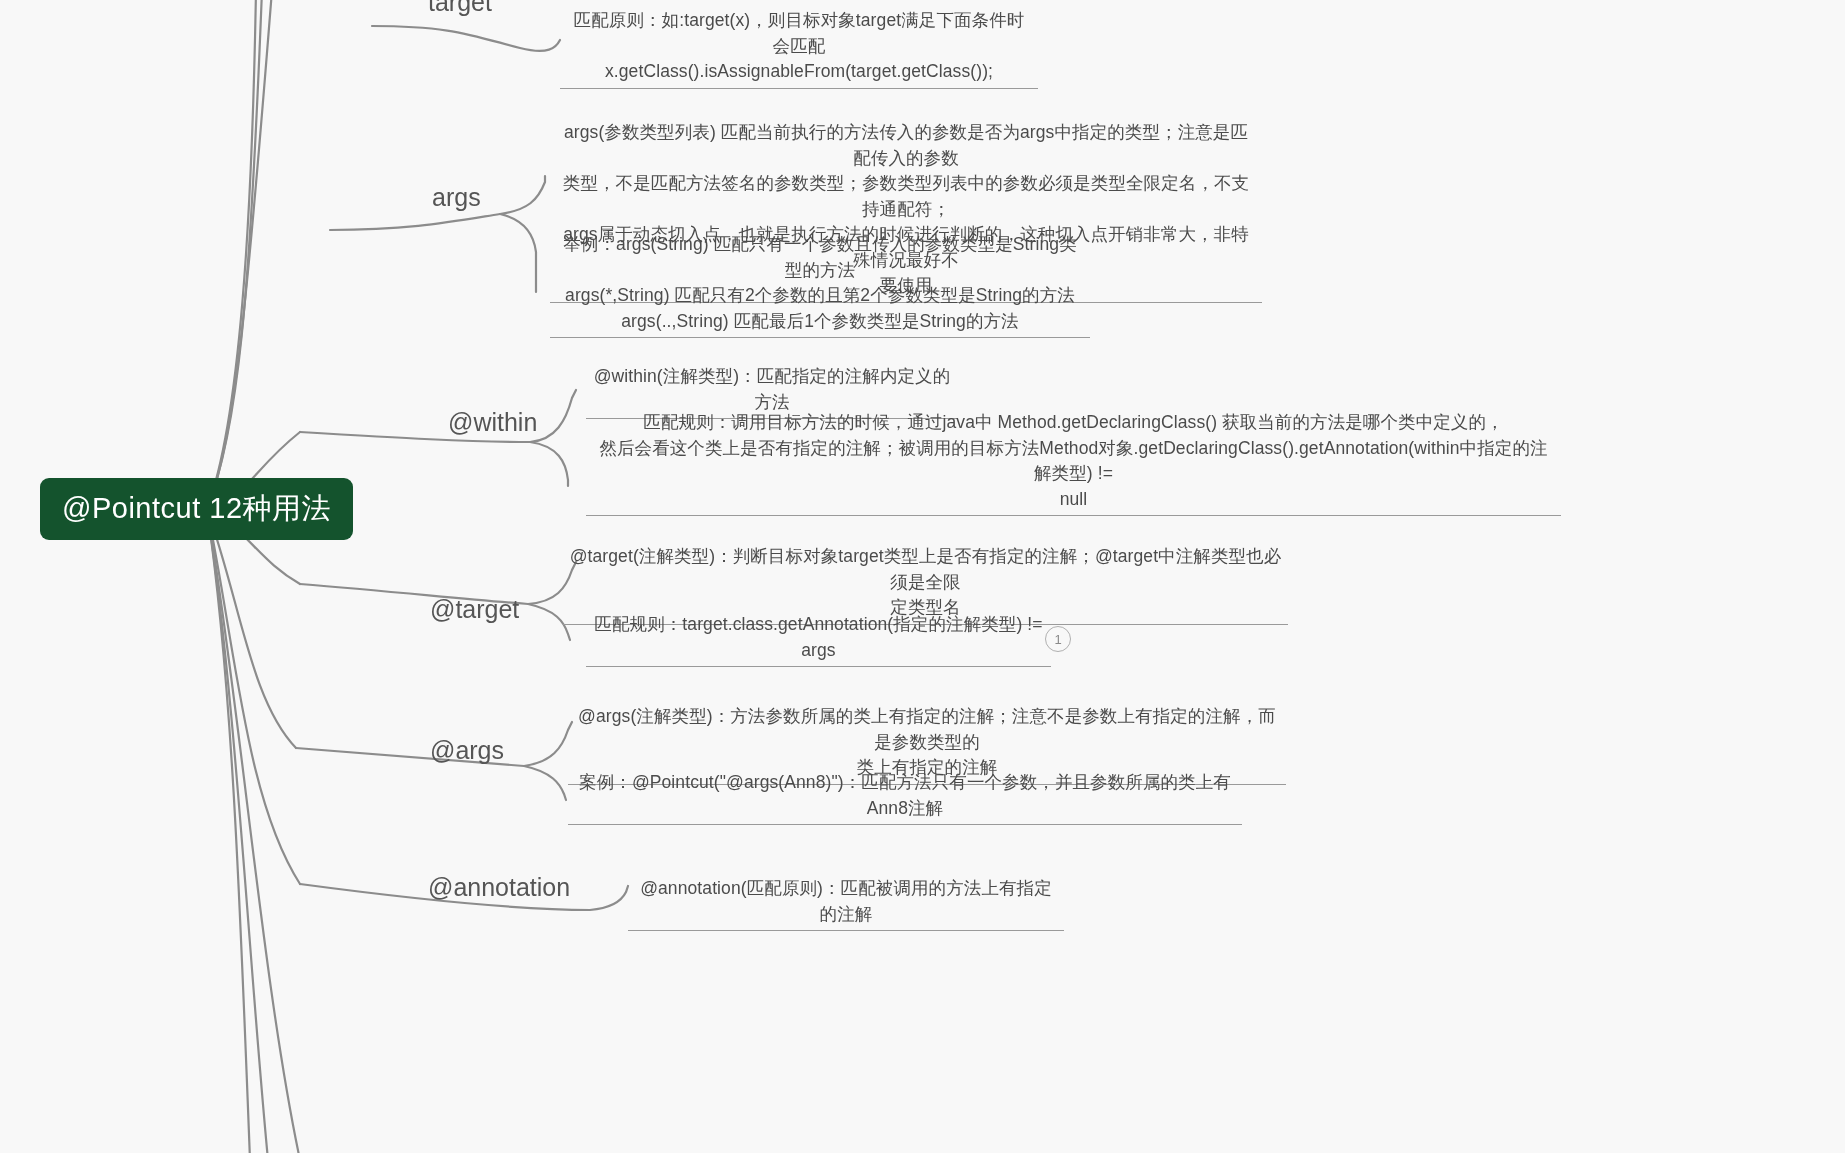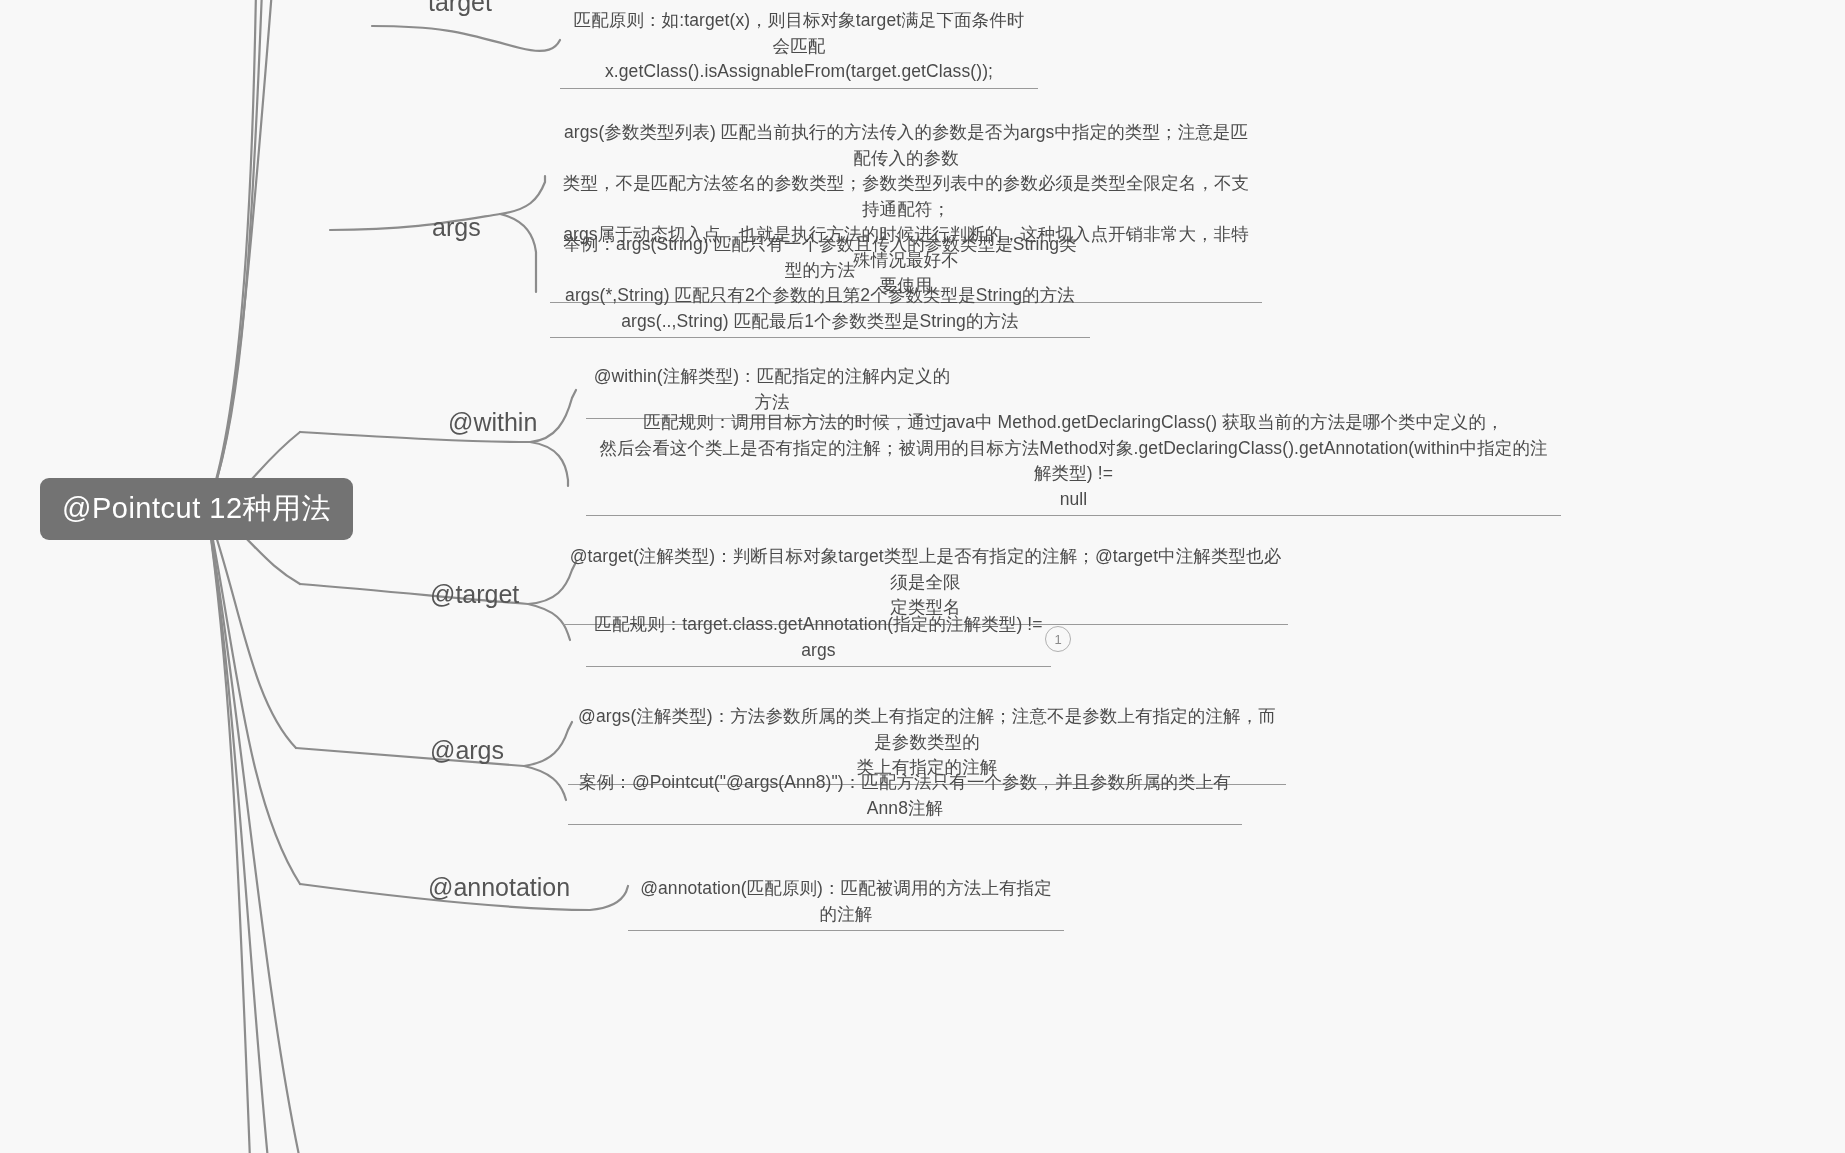--- a/index.html
+++ b/index.html
@@ -33,21 +33,21 @@
   
   .root-node {
     position: absolute;
     left: 40px;
     top: 478px;
     height: 62px;
     box-sizing: border-box;
     padding: 0 22px;
     display: flex;
     align-items: center;
-    background: #737373;
+    background: #14532d;
     border-radius: 9px;
     color: #ffffff;
     font-size: 29px;
     letter-spacing: 0.5px;
     white-space: nowrap;
   }
 
   
   .branch-label {
     position: absolute;
@@ -123,25 +123,25 @@
       <path d="M524 766 C 552 772, 560 784, 564 794 L 566 800"></path>
 
       <path d="M300 884 C 420 900, 520 910, 590 910 C 614 908, 622 900, 626 892 L 628 886"></path>
     </g>
   </svg>
 
   <div class="root-node">@Pointcut  12种用法</div>
 
   <div class="branch-label" style="left:428px; top:-13px;">target</div>
 
-  <div class="branch-label" style="left:432px; top:212px;">args</div>
+  <div class="branch-label" style="left:432px; top:182px;">args</div>
 
   <div class="branch-label" style="left:404px; top:407px;margin-left:44px;">@within</div>
 
-  <div class="branch-label" style="left:430px; top:579px;">@target</div>
+  <div class="branch-label" style="left:430px; top:594px;">@target</div>
 
   <div class="branch-label" style="left:430px; top:735px;">@args</div>
 
   <div class="branch-label" style="left:428px; top:872px;">@annotation</div>
 
   <div class="leaf" style="left:560px; top:8px; width:478px;">匹配原则：如:target(x)，则目标对象target满足下面条件时会匹配
 x.getClass().isAssignableFrom(target.getClass());</div>
 
   <div class="leaf" style="left:550px; top:120px; width:712px;">args(参数类型列表) 匹配当前执行的方法传入的参数是否为args中指定的类型；注意是匹配传入的参数
 类型，不是匹配方法签名的参数类型；参数类型列表中的参数必须是类型全限定名，不支持通配符；

